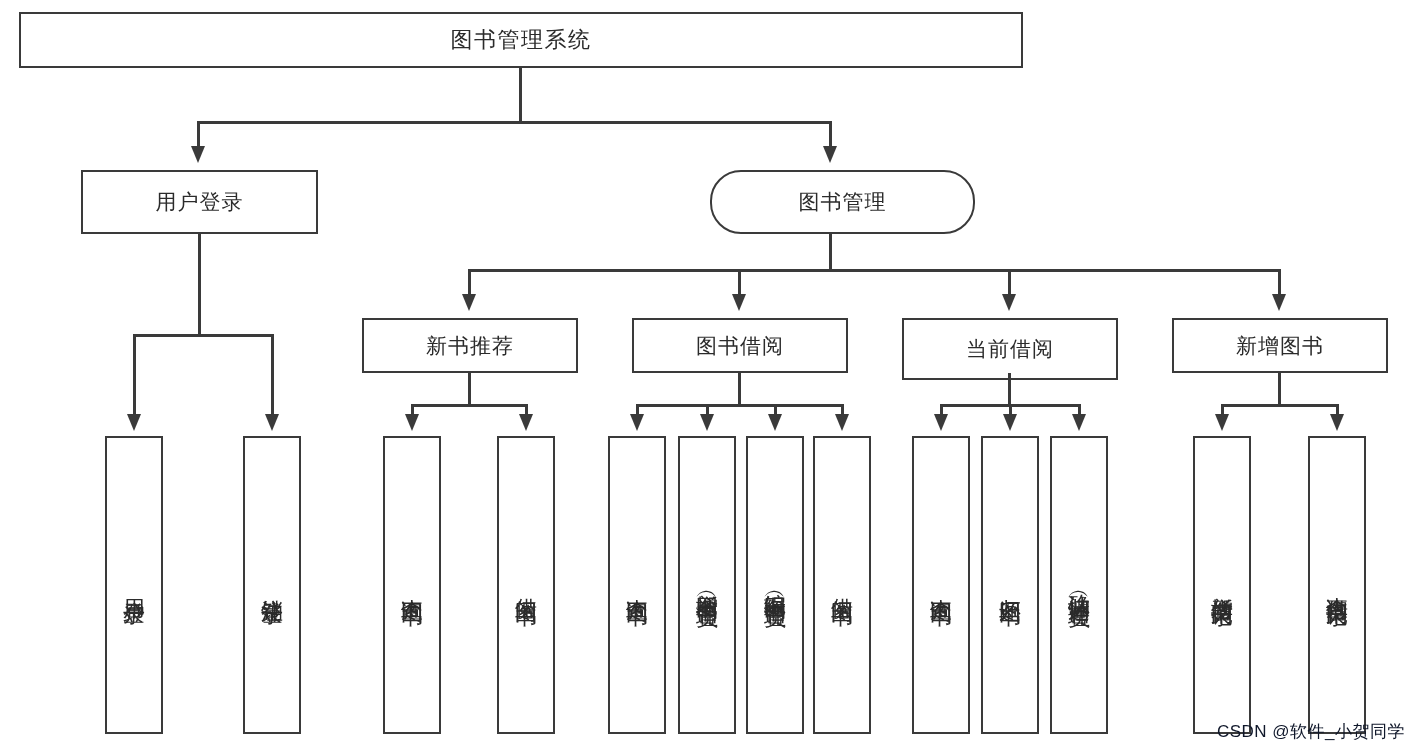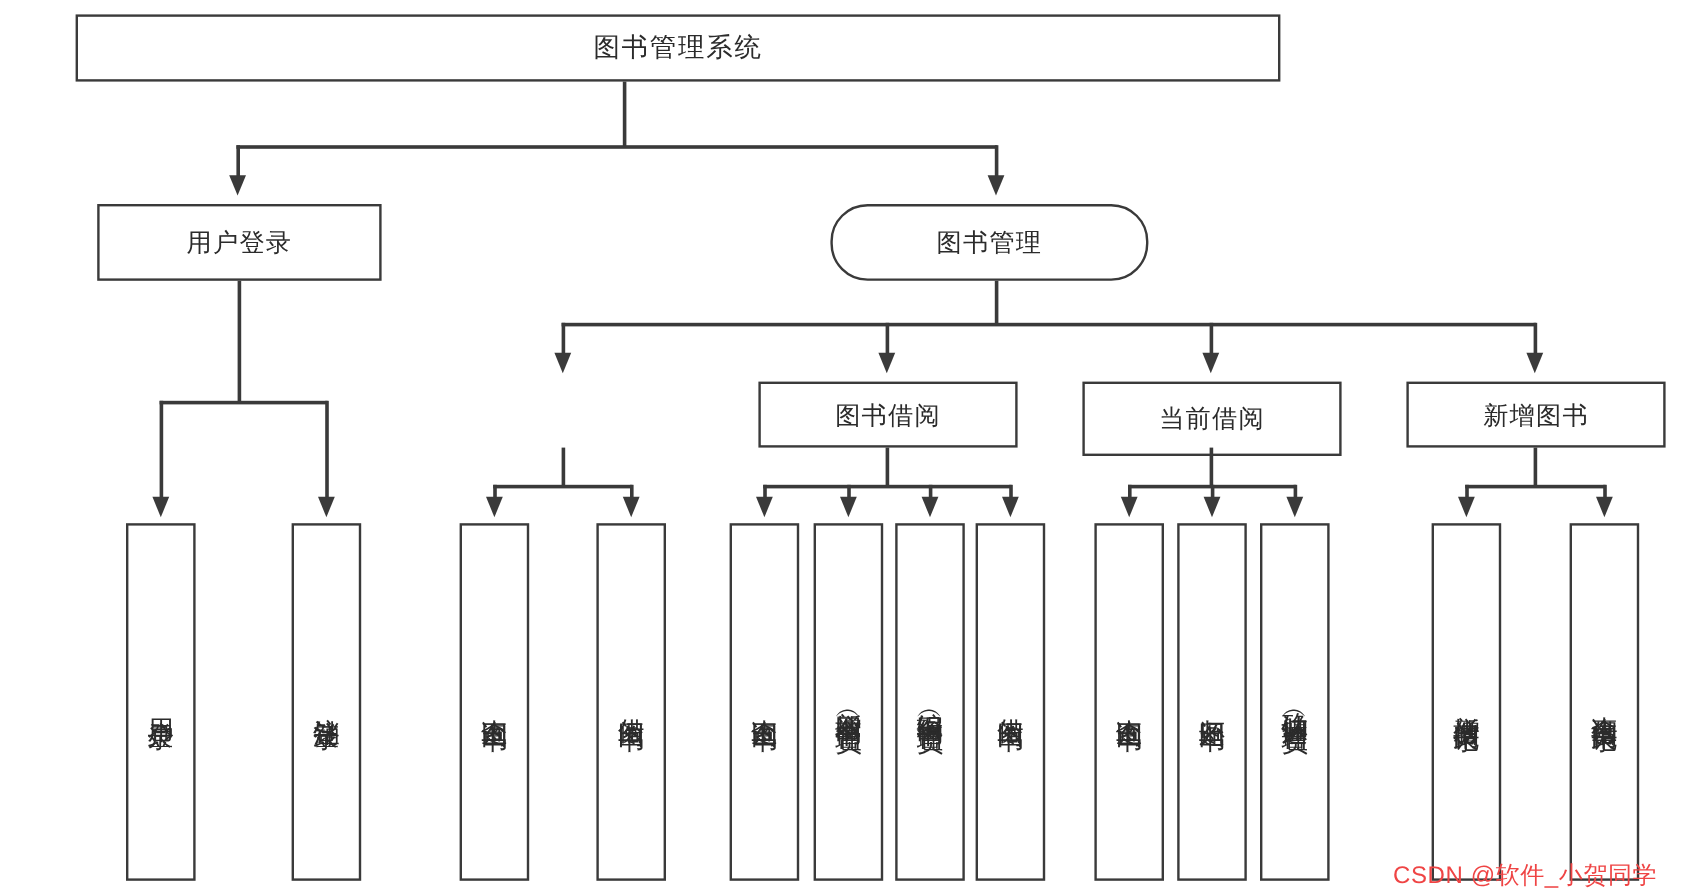--- a/index.html
+++ b/index.html
@@ -64,51 +64,51 @@
     position: absolute;
     width: 0;
     height: 0;
     border-left: 7px solid transparent;
     border-right: 7px solid transparent;
     border-top: 17px solid #3a3a3a;
   }
   
   #watermark {
     position: absolute;
-    right: 24px;
+    right: 0;
     bottom: 4px;
-    font-size: 20px;
-    color: #ef4444;
+    font-size: 17px;
+    color: #0f172a;
     letter-spacing: 0.5px;
     white-space: nowrap;
     user-select: none;
   }
 </style>
 </head>
 <body>
 
 <div id="canvas">
 
-  <div class="node root" style="left:19px; top:12px; width:1004px; height:56px;margin-left:44px;">
+  <div class="node root" style="left:19px; top:12px; width:1004px; height:56px;">
     <span>图书管理系统</span>
   </div>
 
   <div class="conn vline" style="left:519px; top:68px; width:2.5px; height:54px;"></div>
 
   <div class="conn hline" style="left:197px; top:121px; width:634px; height:2.5px;"></div>
 
   <div class="conn vline" style="left:197px; top:121px; width:2.5px; height:27px;"></div>
   <div class="arrow" style="left:191px; top:146px;"></div>
   <div class="conn vline" style="left:829px; top:121px; width:2.5px; height:27px;"></div>
   <div class="arrow" style="left:823px; top:146px;"></div>
 
   <div class="node wide" style="left:81px; top:170px; width:237px; height:64px;">
     <span>用户登录</span>
   </div>
-  <div class="node wide" style="left:692px; top:170px; width:265px; height:64px;border-radius:31px;">
+  <div class="node wide" style="left:710px; top:170px; width:265px; height:64px;border-radius:31px;">
     <span>图书管理</span>
   </div>
 
   <div class="conn vline" style="left:198px; top:234px; width:2.5px; height:101px;"></div>
   <div class="conn hline" style="left:133px; top:334px; width:140px; height:2.5px;"></div>
   <div class="conn vline" style="left:133px; top:334px; width:2.5px; height:81px;"></div>
   <div class="arrow" style="left:127px; top:414px;"></div>
   <div class="conn vline" style="left:271px; top:334px; width:2.5px; height:81px;"></div>
   <div class="arrow" style="left:265px; top:414px;"></div>
 
@@ -116,20 +116,23 @@
   <div class="conn hline" style="left:468px; top:269px; width:812px; height:2.5px;"></div>
   <div class="conn vline" style="left:468px; top:269px; width:2.5px; height:26px;"></div>
   <div class="arrow" style="left:462px; top:294px;"></div>
   <div class="conn vline" style="left:738px; top:269px; width:2.5px; height:26px;"></div>
   <div class="arrow" style="left:732px; top:294px;"></div>
   <div class="conn vline" style="left:1008px; top:269px; width:2.5px; height:26px;"></div>
   <div class="arrow" style="left:1002px; top:294px;"></div>
   <div class="conn vline" style="left:1278px; top:269px; width:2.5px; height:26px;"></div>
   <div class="arrow" style="left:1272px; top:294px;"></div>
 
+  <div class="node wide" style="left:362px; top:318px; width:216px; height:55px;">
+    <span>新书推荐</span>
+  </div>
   <div class="node wide" style="left:632px; top:318px; width:216px; height:55px;font-family:Liberation Serif, serif;">
     <span>图书借阅</span>
   </div>
   <div class="node wide" style="left:902px; top:318px; width:216px; height:62px;">
     <span>当前借阅</span>
   </div>
   <div class="node wide" style="left:1172px; top:318px; width:216px; height:55px;">
     <span>新增图书</span>
   </div>
 

